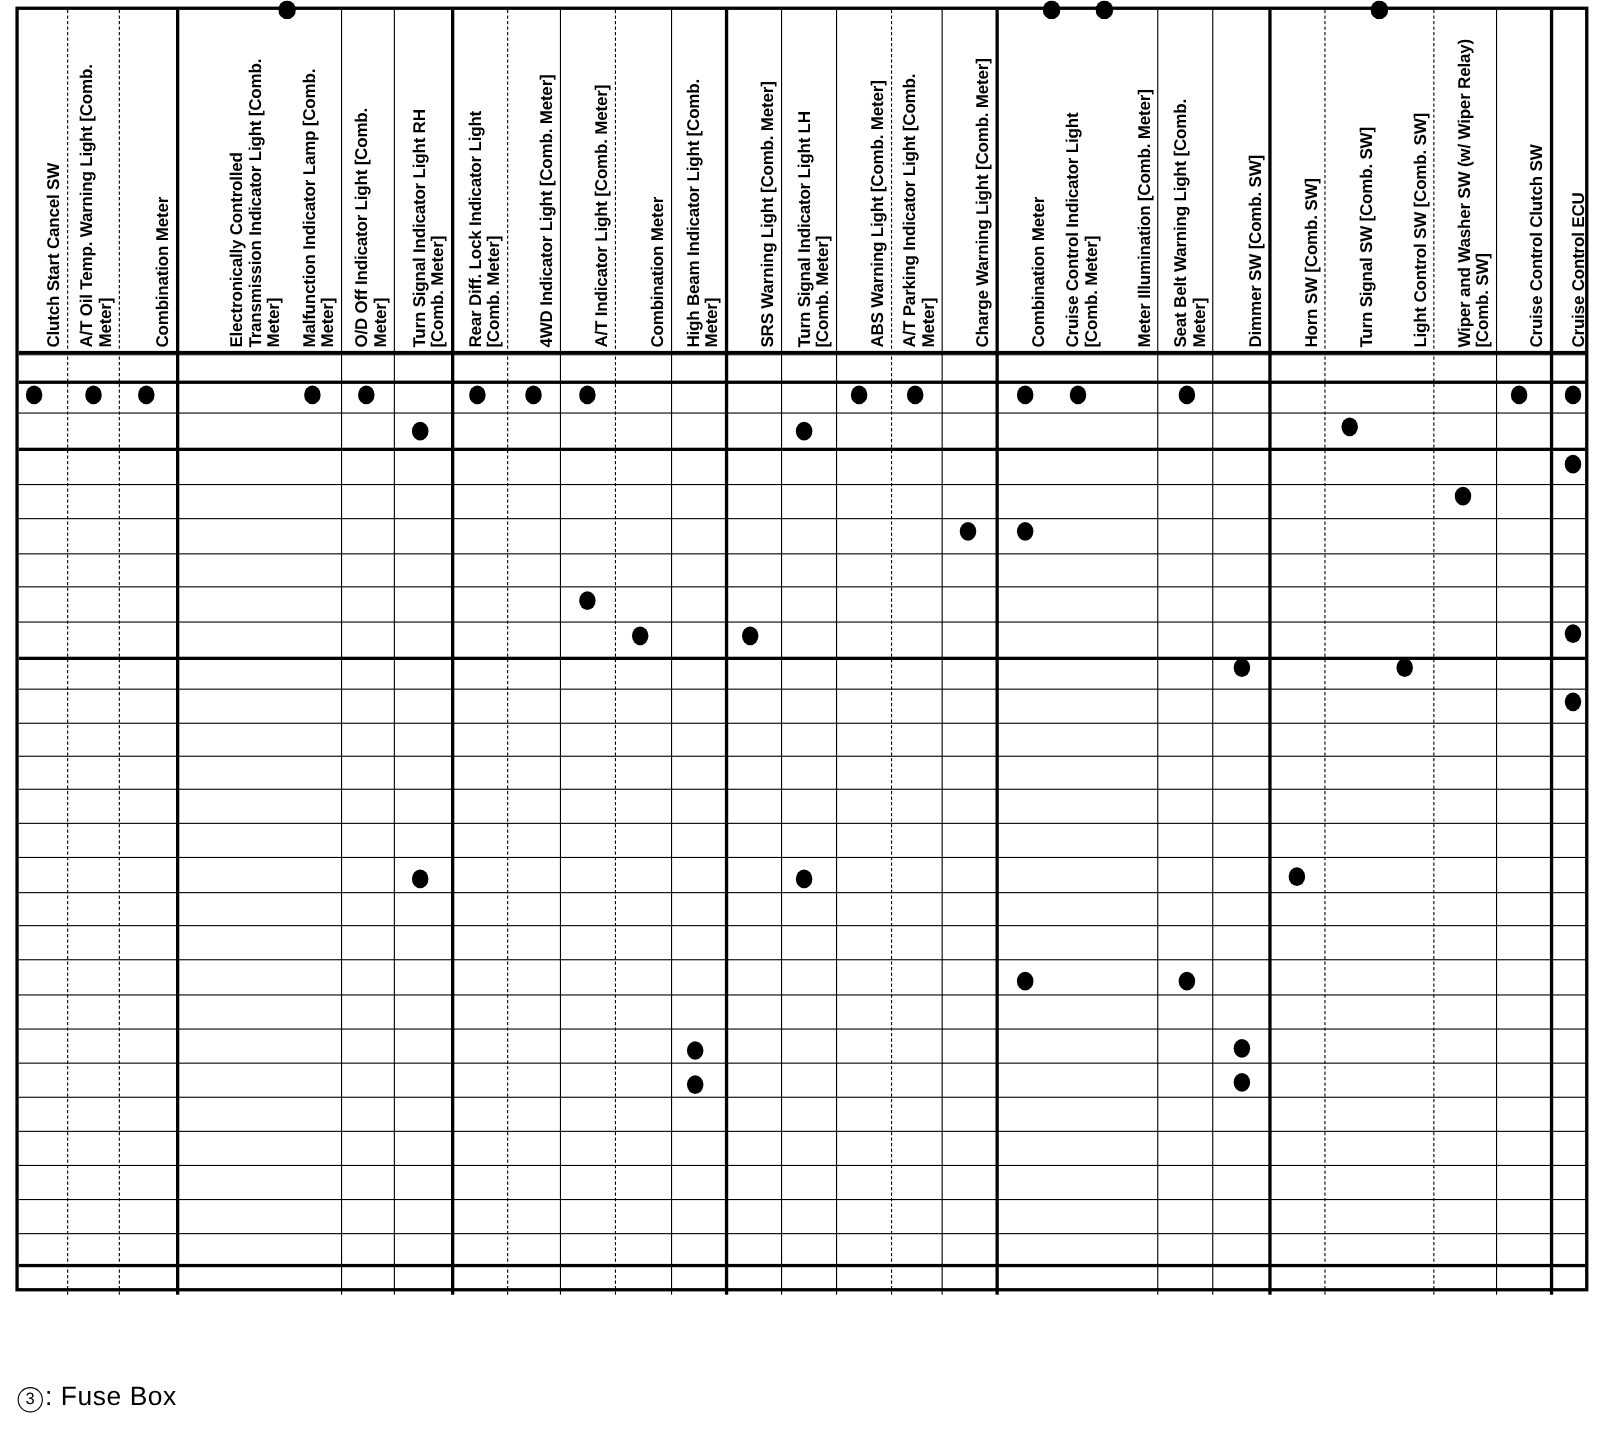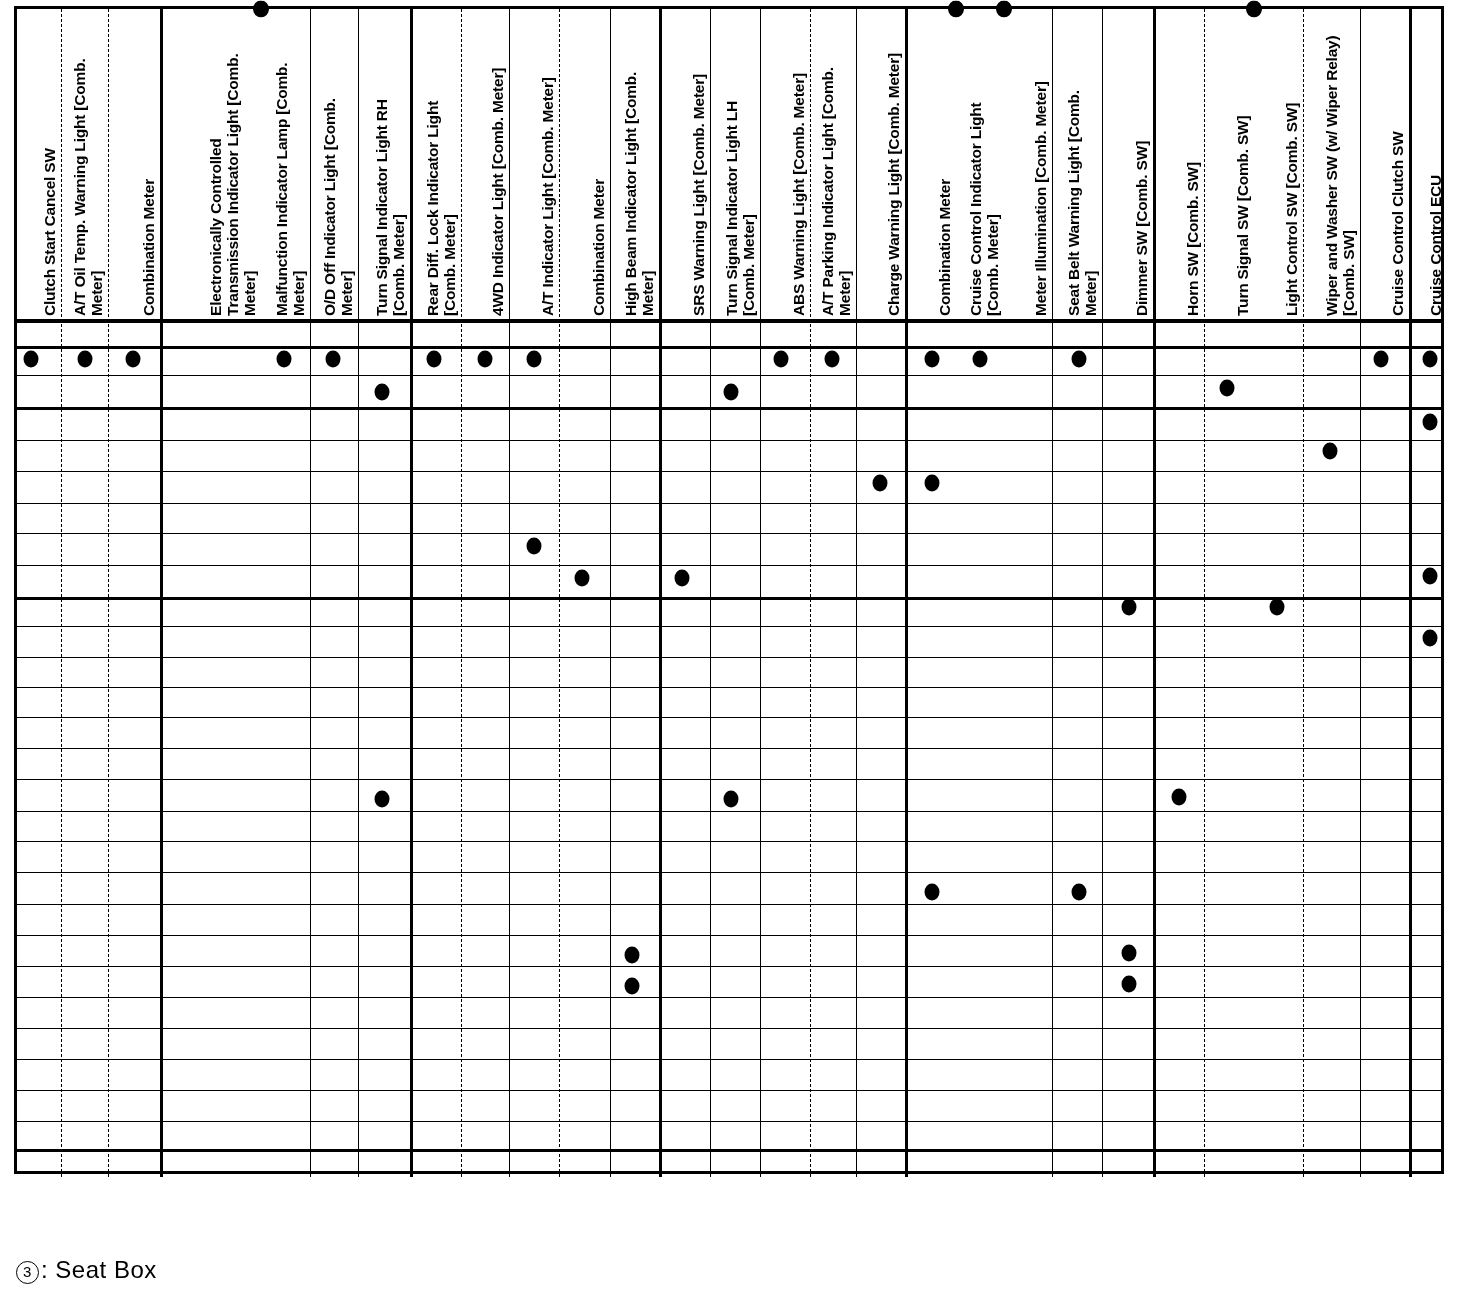--- a/index.html
+++ b/index.html
@@ -373,16 +373,16 @@
         <div class="dot" style="left: 1062px; top: 883px;"></div>
         <div class="dot" style="left: 615px; top: 946px;"></div>
         <div class="dot" style="left: 1112px; top: 944px;"></div>
         <div class="dot" style="left: 615px; top: 977px;"></div>
         <div class="dot" style="left: 1112px; top: 975px;"></div>
       </div>
 
   </div>
 
   <div id="caption">
-    <span class="circ">3</span><span>: Seat Box</span>
+    <span class="circ">3</span><span>: Fuse Box</span>
   </div>
 
 </div>
 
 </body></html>

